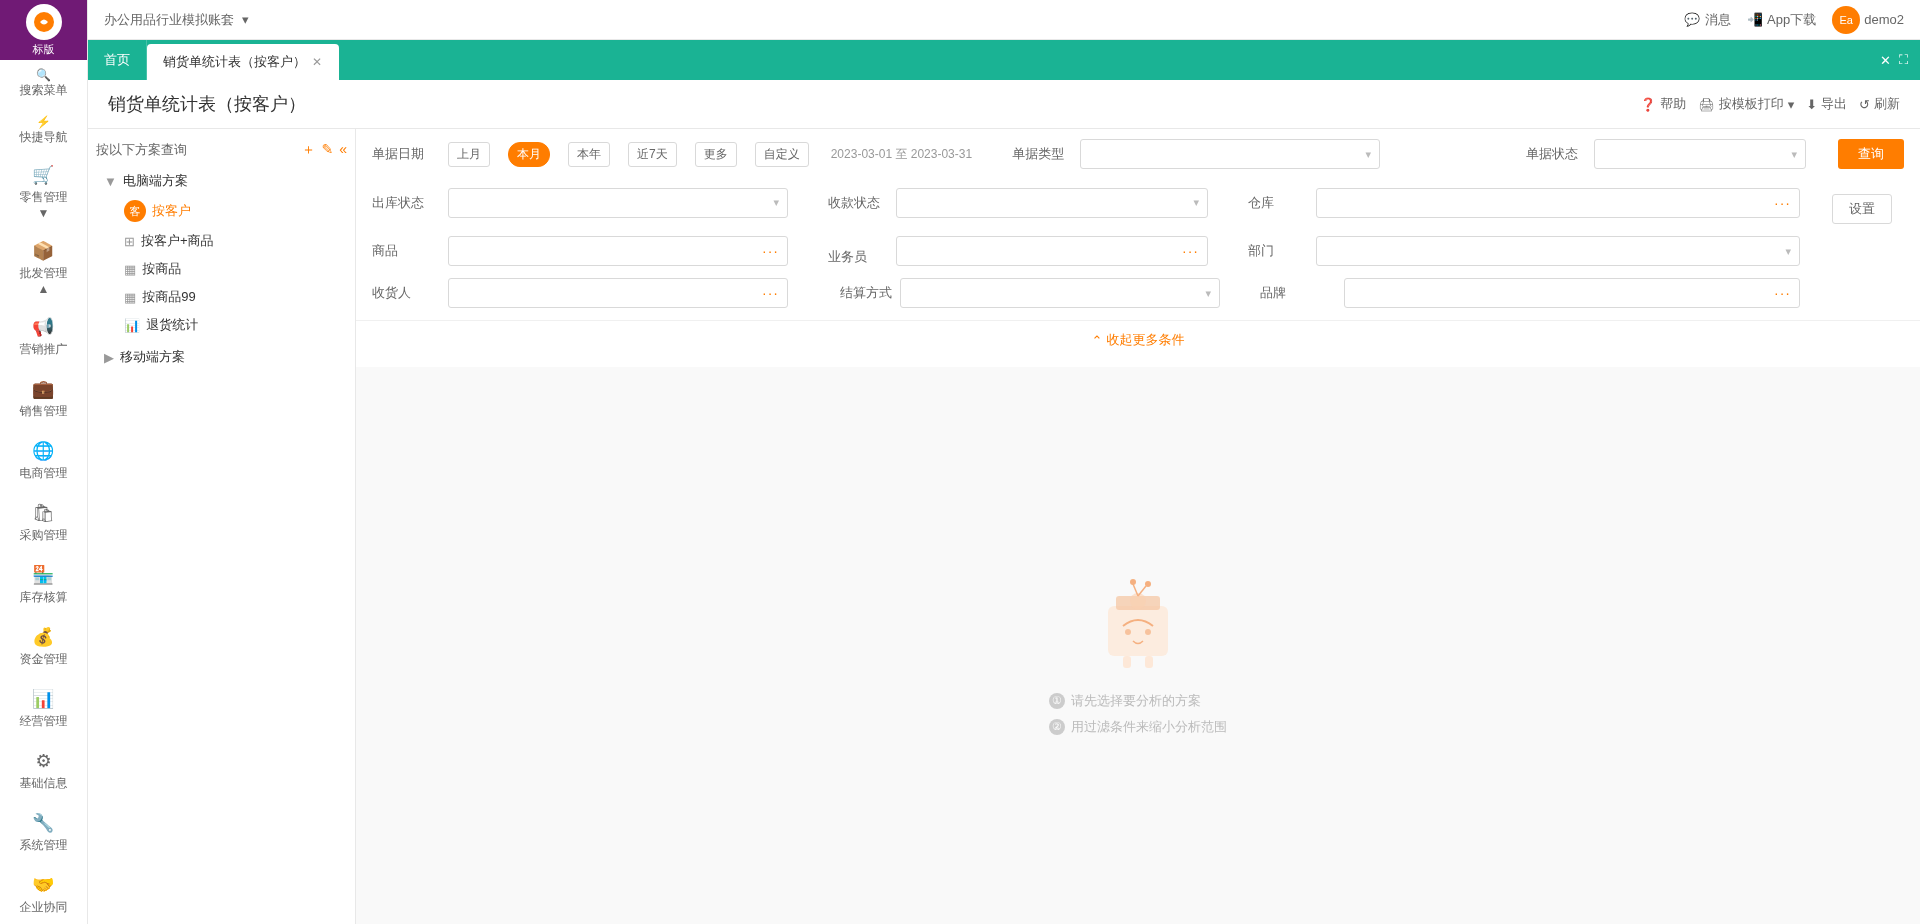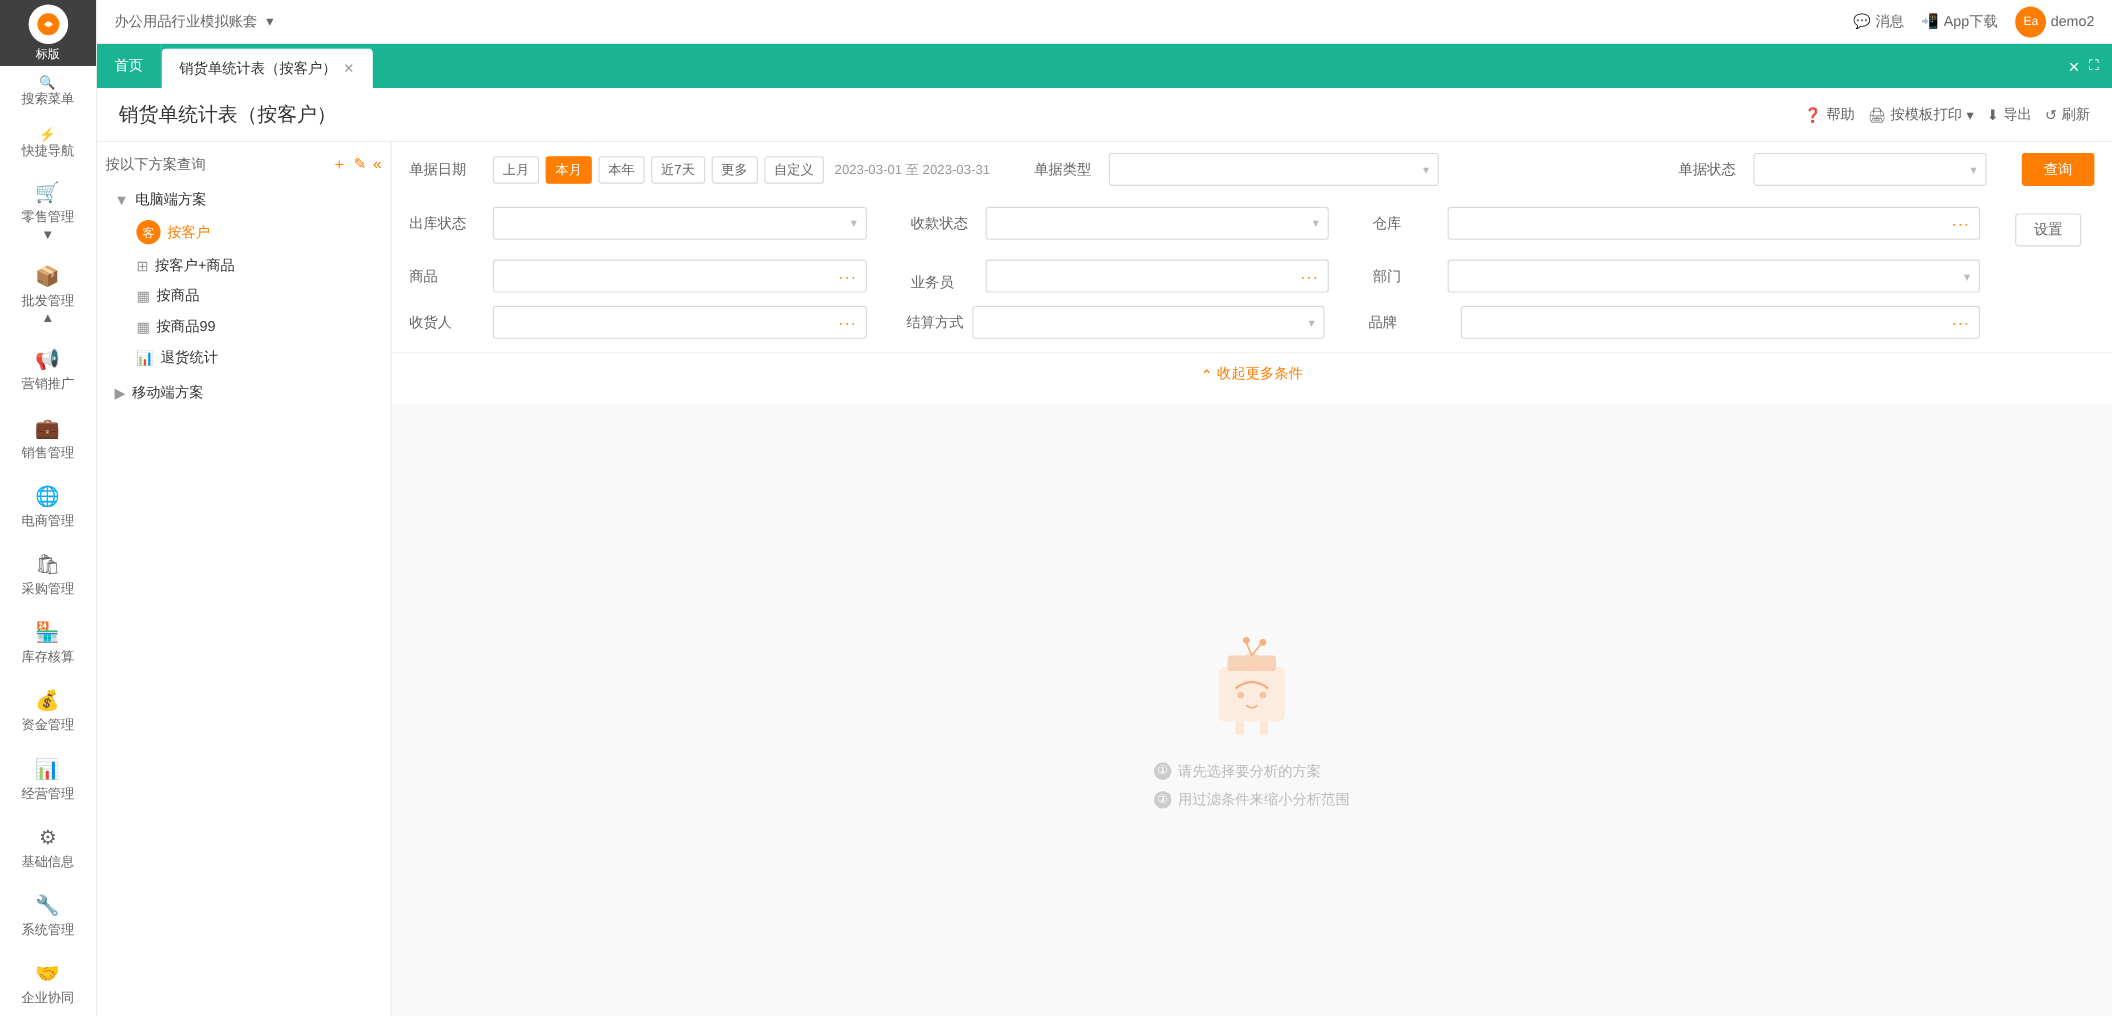--- a/index.html
+++ b/index.html
@@ -1,20 +1,20 @@
 <!DOCTYPE html>
 <html><head>
   <meta charset="utf-8">
   <style>
     * { margin: 0; padding: 0; box-sizing: border-box; }
     body { font-family: 'Microsoft YaHei', Arial, sans-serif; font-size: 13px; background: #f0f2f5; color: #333; width: 1920px; height: 924px; overflow: hidden; display: flex; }
 
     
     .sidebar { width: 88px; background: #fff; display: flex; flex-direction: column; align-items: center; border-right: 1px solid #e8e8e8; height: 924px; overflow-y: auto; }
-    .logo { width: 88px; height: 60px; background: #404040; display: flex; flex-direction: column; align-items: center; justify-content: center; color: #fff; font-size: 11px; cursor: pointer; flex-shrink: 0; }
+    .logo { width: 88px; height: 60px; background: #701a75; display: flex; flex-direction: column; align-items: center; justify-content: center; color: #fff; font-size: 11px; cursor: pointer; flex-shrink: 0; }
     .logo-icon { width: 36px; height: 36px; background: #fff; border-radius: 50%; display: flex; align-items: center; justify-content: center; margin-bottom: 2px; }
     .logo-icon svg { width: 24px; height: 24px; }
     .sidebar-menu-item { width: 88px; padding: 10px 4px; display: flex; flex-direction: column; align-items: center; cursor: pointer; color: #666; font-size: 12px; border-bottom: none; }
     .sidebar-menu-item .icon { font-size: 18px; margin-bottom: 3px; }
     .search-menu { width: 88px; padding: 8px 4px; display: flex; flex-direction: column; align-items: center; cursor: pointer; color: #666; font-size: 12px; }
     .quick-nav { width: 88px; padding: 8px 4px; display: flex; flex-direction: column; align-items: center; cursor: pointer; color: #666; font-size: 12px; }
 
     
     .main { flex: 1; display: flex; flex-direction: column; height: 924px; overflow: hidden; }
 
@@ -49,23 +49,23 @@
     .left-panel-icons { display: flex; gap: 6px; }
     .left-panel-icon { color: #ff7d00; cursor: pointer; font-size: 14px; }
     .tree-item { display: flex; align-items: center; gap: 6px; padding: 5px 8px; cursor: pointer; border-radius: 4px; font-size: 13px; color: #333; }
     .tree-child { padding-left: 20px; }
     .tree-child-item { display: flex; align-items: center; gap: 6px; padding: 5px 8px; cursor: pointer; border-radius: 4px; font-size: 13px; color: #333; }
     .tree-child-item.active { color: #ff7d00; }
     .orange-dot { width: 22px; height: 22px; background: #ff7d00; border-radius: 50%; display: flex; align-items: center; justify-content: center; color: #fff; font-size: 11px; flex-shrink: 0; }
     .tree-item-icon { color: #999; font-size: 13px; }
     .filter-row { display: flex; align-items: center; gap: 16px; margin-bottom: 12px; }
     .filter-label { color: #666; font-size: 13px; white-space: nowrap; min-width: 60px; }
-    .date-filter { display: flex; align-items: center; gap: 6px; }
+    .date-filter { display: flex; align-items: center; gap: 18px; }
     .date-btn { padding: 3px 8px; border: 1px solid #d9d9d9; border-radius: 3px; cursor: pointer; font-size: 12px; color: #666; background: #fff; }
-    .date-btn.active { background: #ff7d00; color: #fff; border-color: #ff7d00; }
+    .date-btn.active { background: #ff7d00; color: #fff; border-color: #ff7d00; border-radius: 12px; }
     .date-range { font-size: 12px; color: #999; margin-left: 4px; }
     .filter-select { flex: 1; height: 30px; border: 1px solid #d9d9d9; border-radius: 3px; background: #fff; display: flex; align-items: center; justify-content: space-between; padding: 0 8px; cursor: pointer; min-width: 180px; color: #999; font-size: 13px; }
     .filter-select .chevron { color: #bbb; font-size: 11px; }
     .filter-dots { color: #ff7d00; cursor: pointer; font-size: 14px; letter-spacing: 1px; }
 
     
     .collapse-btn { display: flex; align-items: center; justify-content: center; padding: 6px; cursor: pointer; color: #ff7d00; font-size: 13px; gap: 4px; }
 
     
     .query-btn { background: #ff7d00; color: #fff; border: none; padding: 6px 20px; border-radius: 3px; cursor: pointer; font-size: 13px; }
@@ -362,21 +362,21 @@
               </div>
               <div style="margin-left: 16px; min-width: 72px;"></div>
             </div>
 
             <div class="filter-row">
               <span class="filter-label">收货人</span>
               <div class="filter-select" style="flex:1; max-width: 340px;">
                 <span></span>
                 <span class="filter-dots">···</span>
               </div>
-              <div style="display: flex; align-items: center; gap: 0; margin-left: 20px; flex: 1; max-width: 380px;">
+              <div style="display: flex; align-items: center; gap: 0; margin-left: 36px; flex: 1; max-width: 380px;">
                 <span class="filter-label">结算方式</span>
                 <div class="filter-select" style="flex:1;">
                   <span></span>
                   <span class="chevron">▾</span>
                 </div>
               </div>
               <div style="display: flex; align-items: center; gap: 24px; margin-left: 24px; flex: 1;">
                 <span class="filter-label">品牌</span>
                 <div class="filter-select" style="flex:1;">
                   <span></span>

